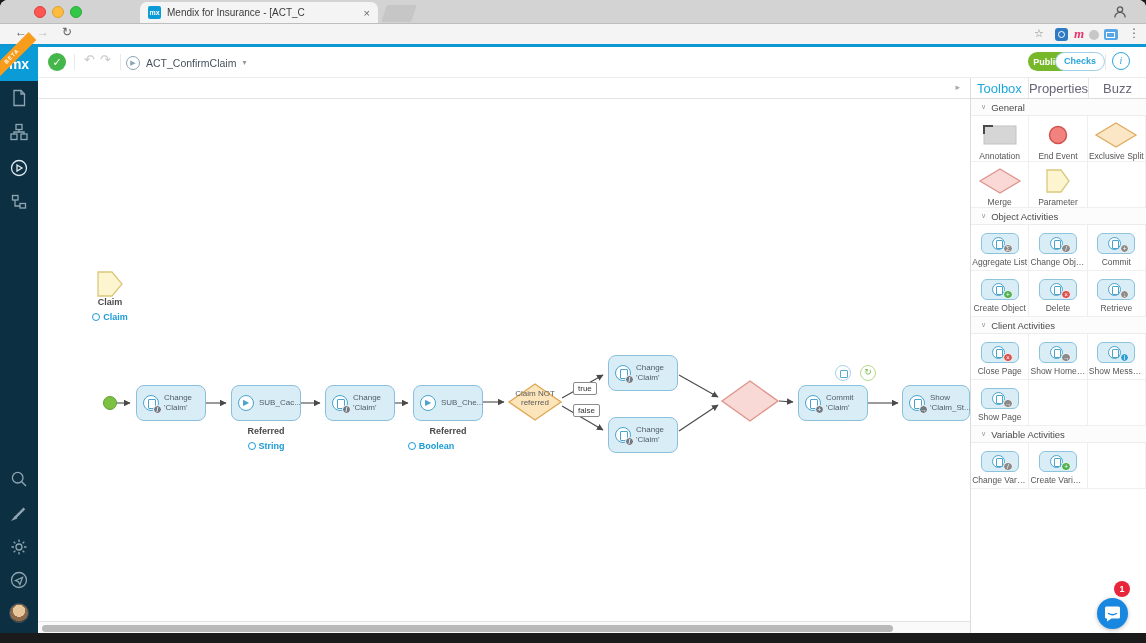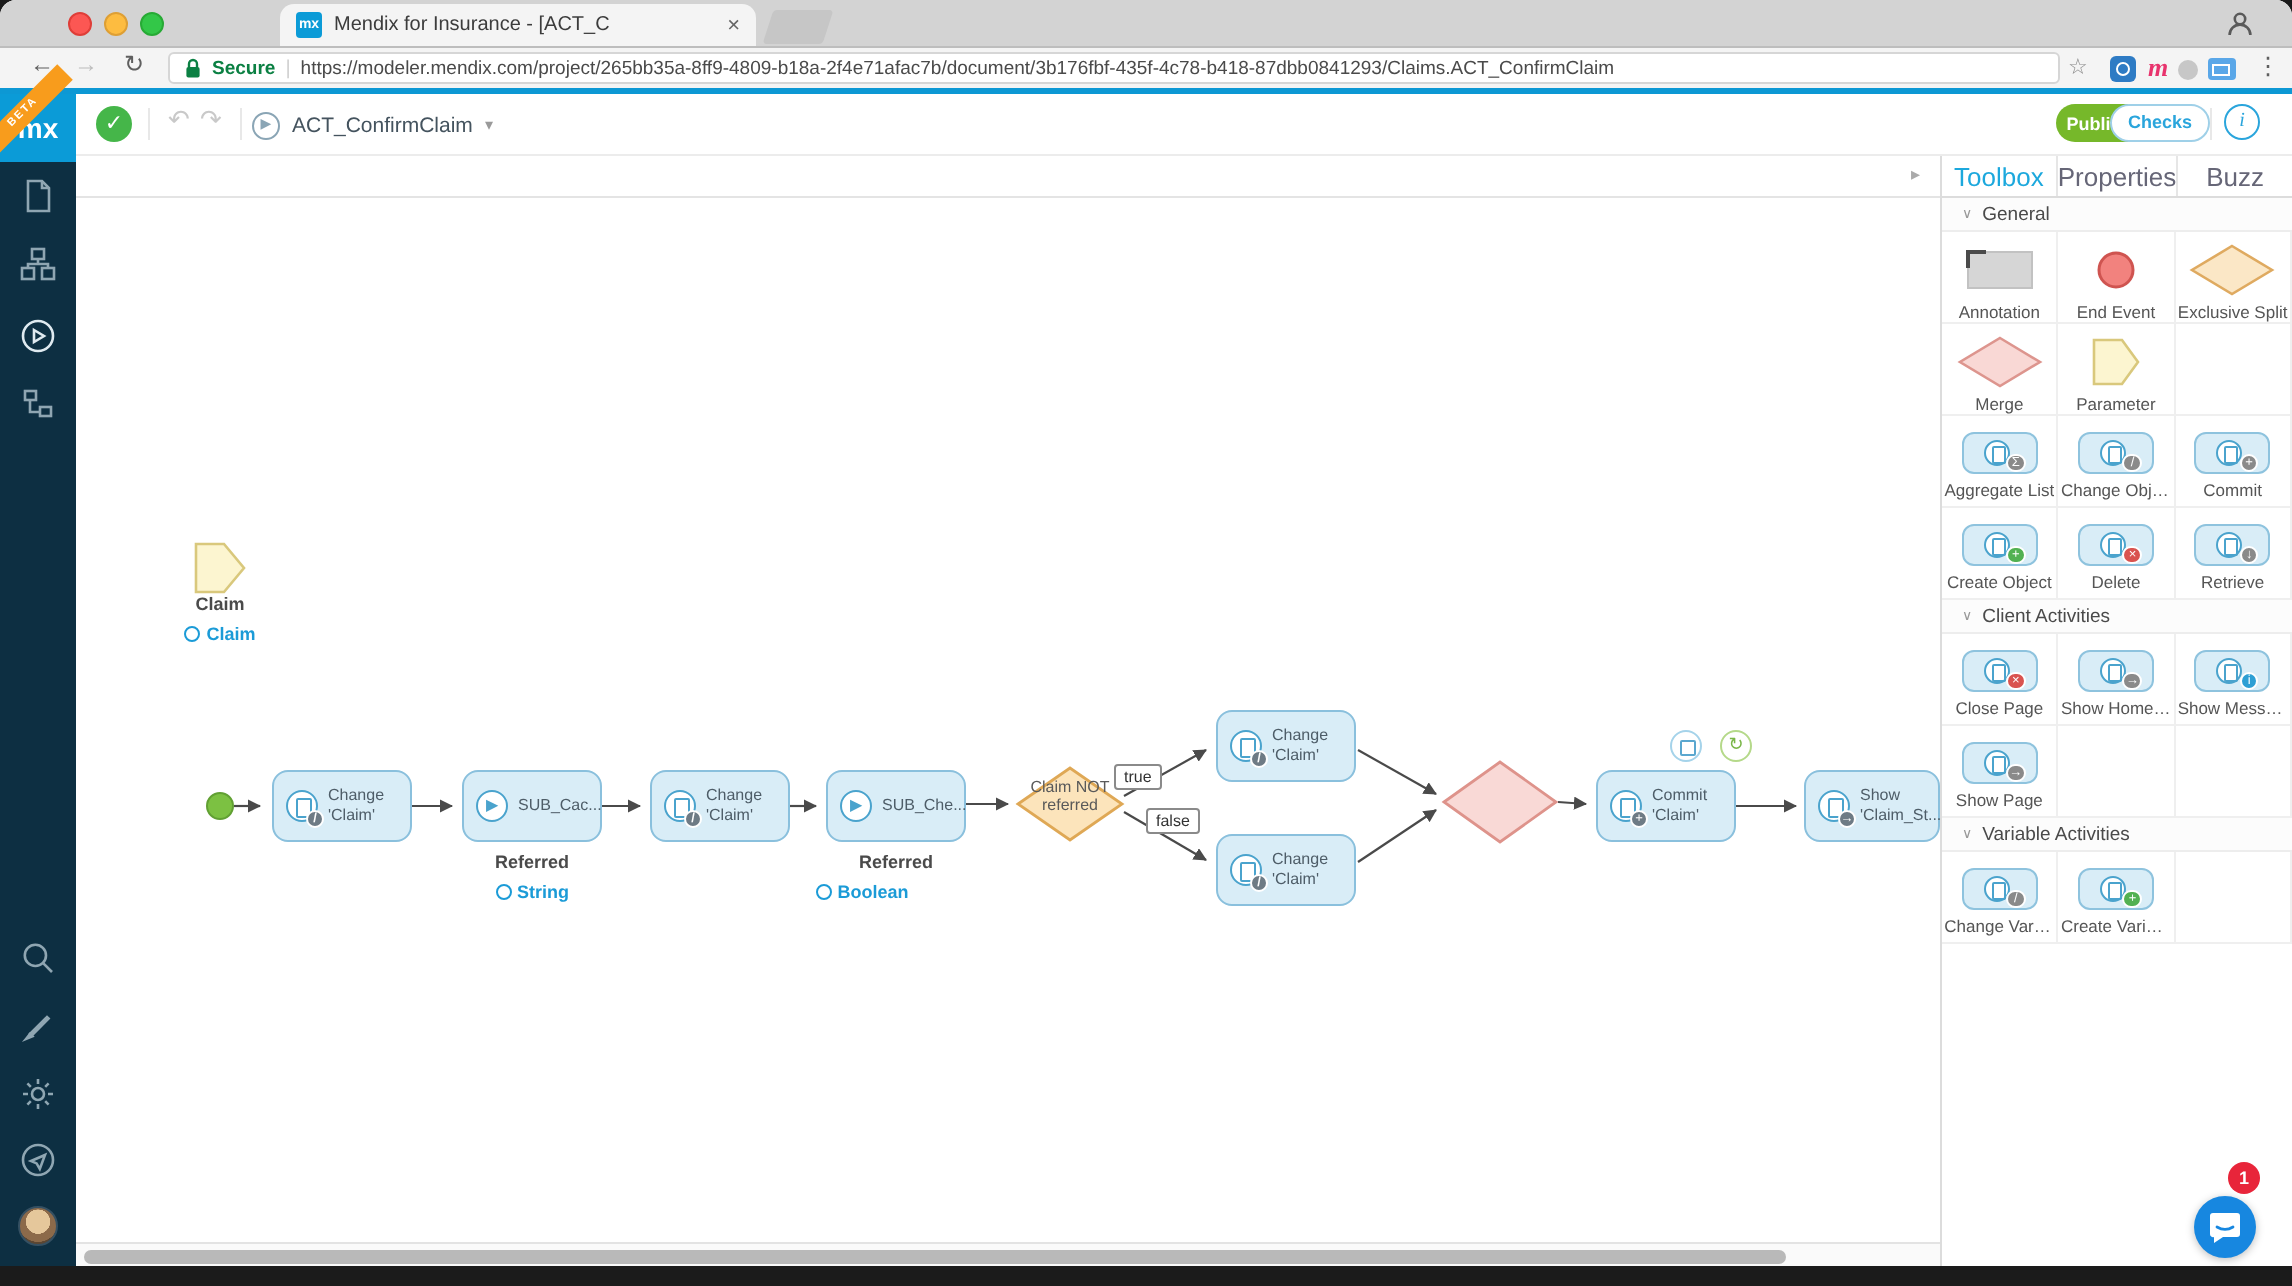--- a/index.html
+++ b/index.html
@@ -130,29 +130,20 @@
           <circle cx="8" cy="5.5" r="2.6" fill="none" stroke="#5a5a5a" stroke-width="1.3"></circle>
           <path d="M2.8 13.5 a5.2 5.2 0 0 1 10.4 0" fill="none" stroke="#5a5a5a" stroke-width="1.3"></path>
         </svg>
     </span>
   </div>
 
   <div class="urlrow">
     <span class="nav-ic nav-back">←</span>
     <span class="nav-ic nav-fwd">→</span>
     <span class="nav-ic nav-reload">↻</span>
-    <div class="urlfield">
-      <svg width="9" height="11" viewBox="0 0 9 11">
-          <path d="M2.5 4.5 V3 a2 2 0 0 1 4 0 V4.5" fill="none" stroke="#0b8043" stroke-width="1.2"></path>
-          <rect x="1.2" y="4.5" width="6.6" height="5.3" rx="1" fill="#0b8043"></rect>
-        </svg>
-      <span class="secure">Secure</span>
-      <span class="url-sep">|</span>
-      <span class="url-text">https://modeler.mendix.com/project/265bb35a-8ff9-4809-b18a-2f4e71afac7b/document/3b176fbf-435f-4c78-b418-87dbb0841293/Claims.ACT_ConfirmClaim</span>
-    </div>
     <span class="star-ic">☆</span>
     <span class="ext1"></span>
     <span class="ext-m">m</span>
     <span class="ext-circle"></span>
     <span class="ext2"></span>
     <span class="menu-dots">⋮</span>
   </div>
 
   <div class="blueline"></div>
 
@@ -344,21 +335,21 @@
       <div class="mf-text">
           <div>Show</div>
           <div>'Claim_St...</div>
         </div>
     </div>
 
     <div class="dec-text">
       <div>Claim NOT</div>
         <div>referred</div>
     </div>
-    <span class="edge-label" style="left:519px;top:304px">true</span>
+    <span class="edge-label" style="left:535px;top:304px">true</span>
     <span class="edge-label" style="left:535px;top:326px">false</span>
 
     <div class="var-name" style="left:183px;top:348px">Referred</div>
     <div class="var-type" style="left:183px;top:363px"><span class="tl-ic"></span><span>String</span></div>
     <div class="var-name" style="left:365px;top:348px">Referred</div>
     <div class="var-type" style="left:348px;top:363px"><span class="tl-ic"></span><span>Boolean</span></div>
 
     <span class="float-ic fi-page"></span>
     <span class="float-ic fi-refresh">↻</span>
   </div>
@@ -413,20 +404,24 @@
               <svg width="26" height="26">
                 <polygon points="2,2 16,2 24,13 16,24 2,24" fill="#fcf5d0" stroke="#d9c87c" stroke-width="1.3"></polygon>
               </svg>
             </span>
             <span class="tb-label">Parameter</span>
           </div>
           <div class="tb-cell"></div>
         </div>
     </div>
     <div class="tb-section">
+      <div class="tb-head">
+          <span class="chev">∨</span>
+          <span>Object Activities</span>
+        </div>
       <div class="tb-grid">
           <div class="tb-cell">
             <span class="tb-act">
               <span class="act-circle"></span>
               <span class="act-badge" style="background:#8a8a8a">Σ</span>
             </span>
             <span class="tb-label">Aggregate List</span>
           </div>
           <div class="tb-cell">
             <span class="tb-act">

